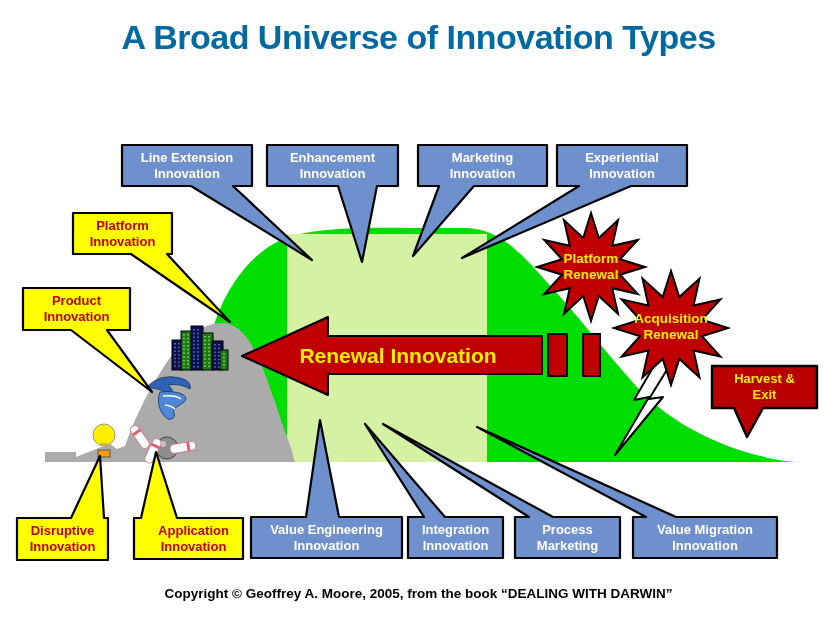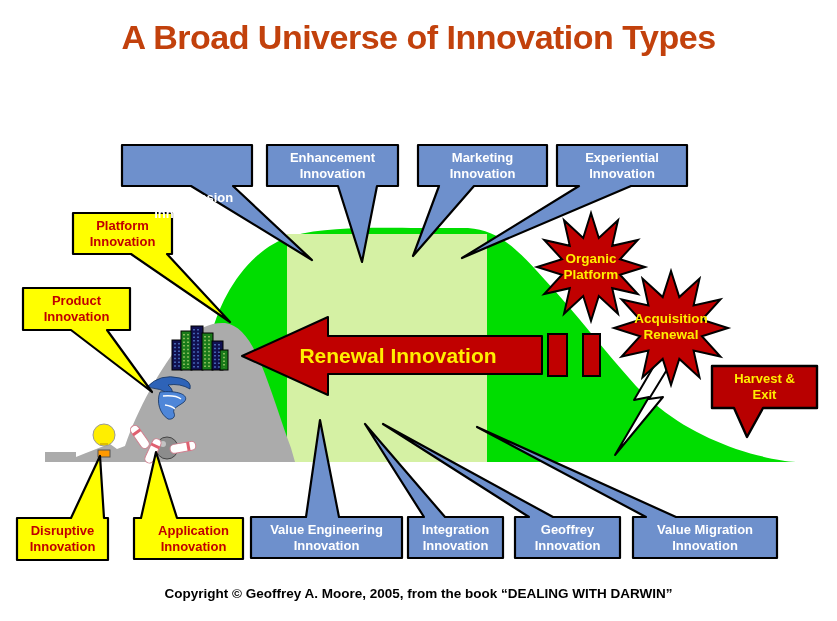--- a/index.html
+++ b/index.html
@@ -6,21 +6,21 @@
   #stage{position:relative;width:837px;height:621px;background:#fff;overflow:hidden;
          font-family:"Liberation Sans",sans-serif;}
   #art{position:absolute;left:0;top:0;}
   .lbl{position:absolute;display:flex;align-items:center;justify-content:center;
        text-align:center;font-weight:bold;line-height:1.22;pointer-events:none;}
   .lbl.blue{color:#ffffff;font-size:13px;}
   .lbl.yellow{color:#c00000;font-size:13px;}
   .lbl.burst{color:#ffee00;font-size:13.5px;}
   .lbl.harvest{color:#ffee00;font-size:13px;}
   #title{position:absolute;left:0;top:18px;width:837px;text-align:center;
-         font-size:34px;font-weight:bold;color:#c2410c;letter-spacing:-0.5px;}
+         font-size:34px;font-weight:bold;color:#0369a1;letter-spacing:-0.5px;}
   #arrow-label{position:absolute;left:258px;top:337px;width:280px;height:38px;
          display:flex;align-items:center;justify-content:center;
          color:#ffee00;font-size:21px;font-weight:bold;}
   #copyright{position:absolute;left:0;top:586px;width:837px;text-align:center;
          font-size:13.5px;font-weight:bold;color:#000;}
 </style>
 </head>
 <body>
 
 <div id="stage">
@@ -114,37 +114,37 @@
     <polygon fill="#c00000" stroke="#000" stroke-width="2" stroke-linejoin="round" points="242,356 328,317 328,336 542,336 542,374 328,374 328,395"></polygon>
     <rect x="548" y="334" width="19" height="42" fill="#c00000" stroke="#000" stroke-width="2"></rect>
     <rect x="583" y="334" width="17" height="42" fill="#c00000" stroke="#000" stroke-width="2"></rect>
 
     <polygon fill="#c00000" stroke="#000" stroke-width="2" stroke-linejoin="miter" points="645,267 620,274.8 637.8,294 612.2,288.2 618,313.8 598.8,296 591,321 583.2,296 564,313.8 569.8,288.2 544.2,294 562,274.8 537,267 562,259.2 544.2,240 569.8,245.8 564,220.2 583.2,238 591,213 598.8,238 618,220.2 612.2,245.8 637.8,240 620,259.2"></polygon>
     <polygon fill="#c00000" stroke="#000" stroke-width="2" stroke-linejoin="miter" points="728,328 701.9,336.3 720.4,356.5 693.6,350.6 699.5,377.4 679.3,358.9 671,385 662.7,358.9 642.5,377.4 648.4,350.6 621.6,356.5 640.1,336.3 614,328 640.1,319.7 621.6,299.5 648.4,305.4 642.5,278.6 662.7,297.1 671,271 679.3,297.1 699.5,278.6 693.6,305.4 720.4,299.5 701.9,319.7"></polygon>
 
     <path fill="#b80000" stroke="#000" stroke-width="2.4" stroke-linejoin="round" d="M712,366 H817 V408 H763 L747,437 L734,408 H712 Z"></path>
   </svg>
 
-  <div class="lbl blue" style="left:122px;top:145px;width:130px;height:41px;margin-top:40px;">Line Extension Innovation</div>
+  <div class="lbl blue" style="left:122px;top:145px;width:130px;height:41px;">Line Extension Innovation</div>
   <div class="lbl blue" style="left:267px;top:145px;width:131px;height:41px;">Enhancement Innovation</div>
   <div class="lbl blue" style="left:418px;top:145px;width:129px;height:41px;">Marketing Innovation</div>
   <div class="lbl blue" style="left:557px;top:145px;width:130px;height:41px;">Experiential Innovation</div>
 
   <div class="lbl yellow" style="left:23px;top:288px;width:107px;height:42px;">Product Innovation</div>
   <div class="lbl yellow" style="left:73px;top:213px;width:99px;height:41px;">Platform Innovation</div>
 
   <div class="lbl yellow" style="left:17px;top:518px;width:91px;height:42px;">Disruptive Innovation</div>
   <div class="lbl yellow" style="left:134px;top:518px;width:119px;height:41px;">Application Innovation</div>
 
   <div class="lbl blue" style="left:251px;top:517px;width:151px;height:41px;">Value Engineering Innovation</div>
   <div class="lbl blue" style="left:408px;top:517px;width:95px;height:41px;">Integration Innovation</div>
-  <div class="lbl blue" style="left:515px;top:517px;width:105px;height:41px;">Geoffrey Innovation</div>
+  <div class="lbl blue" style="left:515px;top:517px;width:105px;height:41px;">Process Marketing</div>
   <div class="lbl blue" style="left:633px;top:517px;width:144px;height:41px;border-radius:20px;">Value Migration Innovation</div>
 
-  <div class="lbl burst" style="left:546px;top:246px;width:90px;height:42px;">Organic Platform</div>
+  <div class="lbl burst" style="left:546px;top:246px;width:90px;height:42px;">Platform Renewal</div>
   <div class="lbl burst" style="left:613px;top:306px;width:116px;height:42px;">Acquisition Renewal</div>
 
   <div class="lbl harvest" style="left:727px;top:367px;width:75px;height:40px;">Harvest &amp; Exit</div>
 
   <div id="arrow-label">Renewal Innovation</div>
 
   <div id="copyright">Copyright © Geoffrey A. Moore, 2005, from the book “DEALING WITH DARWIN”</div>
 </div>
 
 </body></html>

